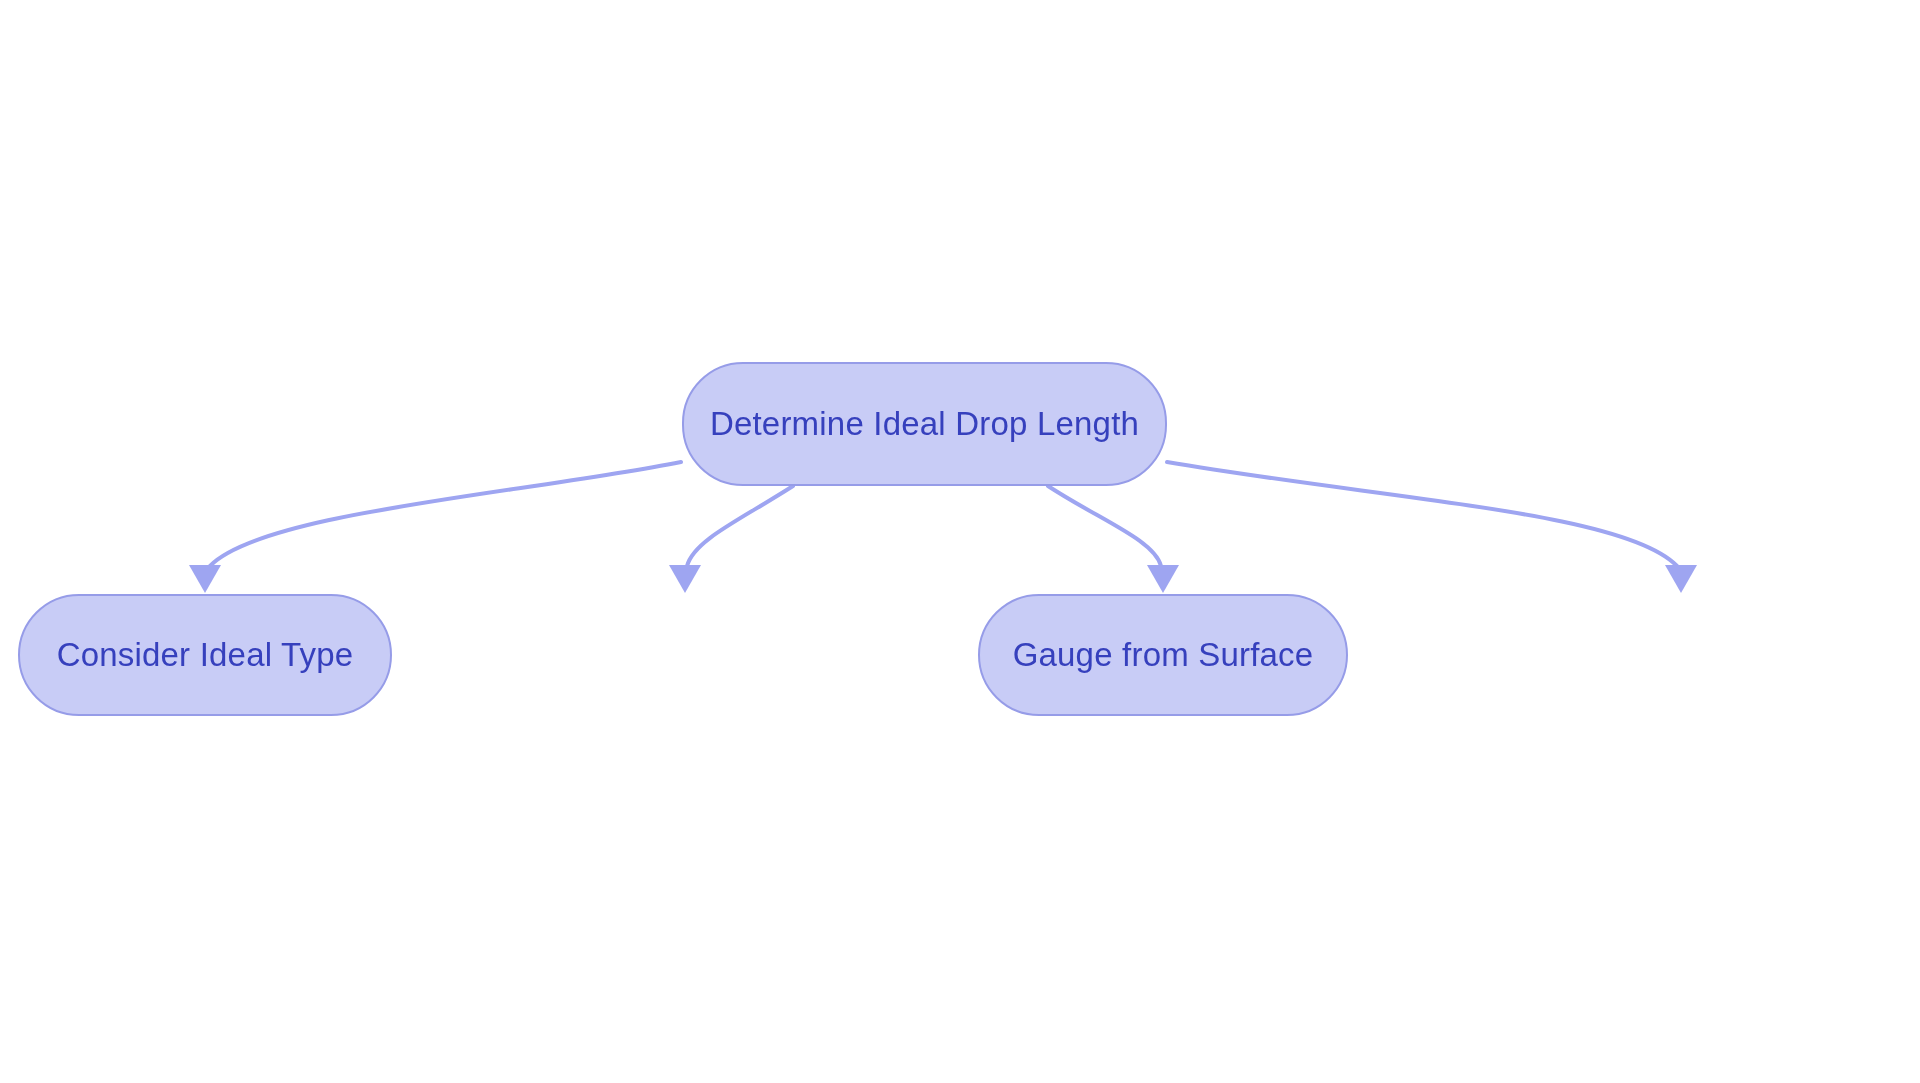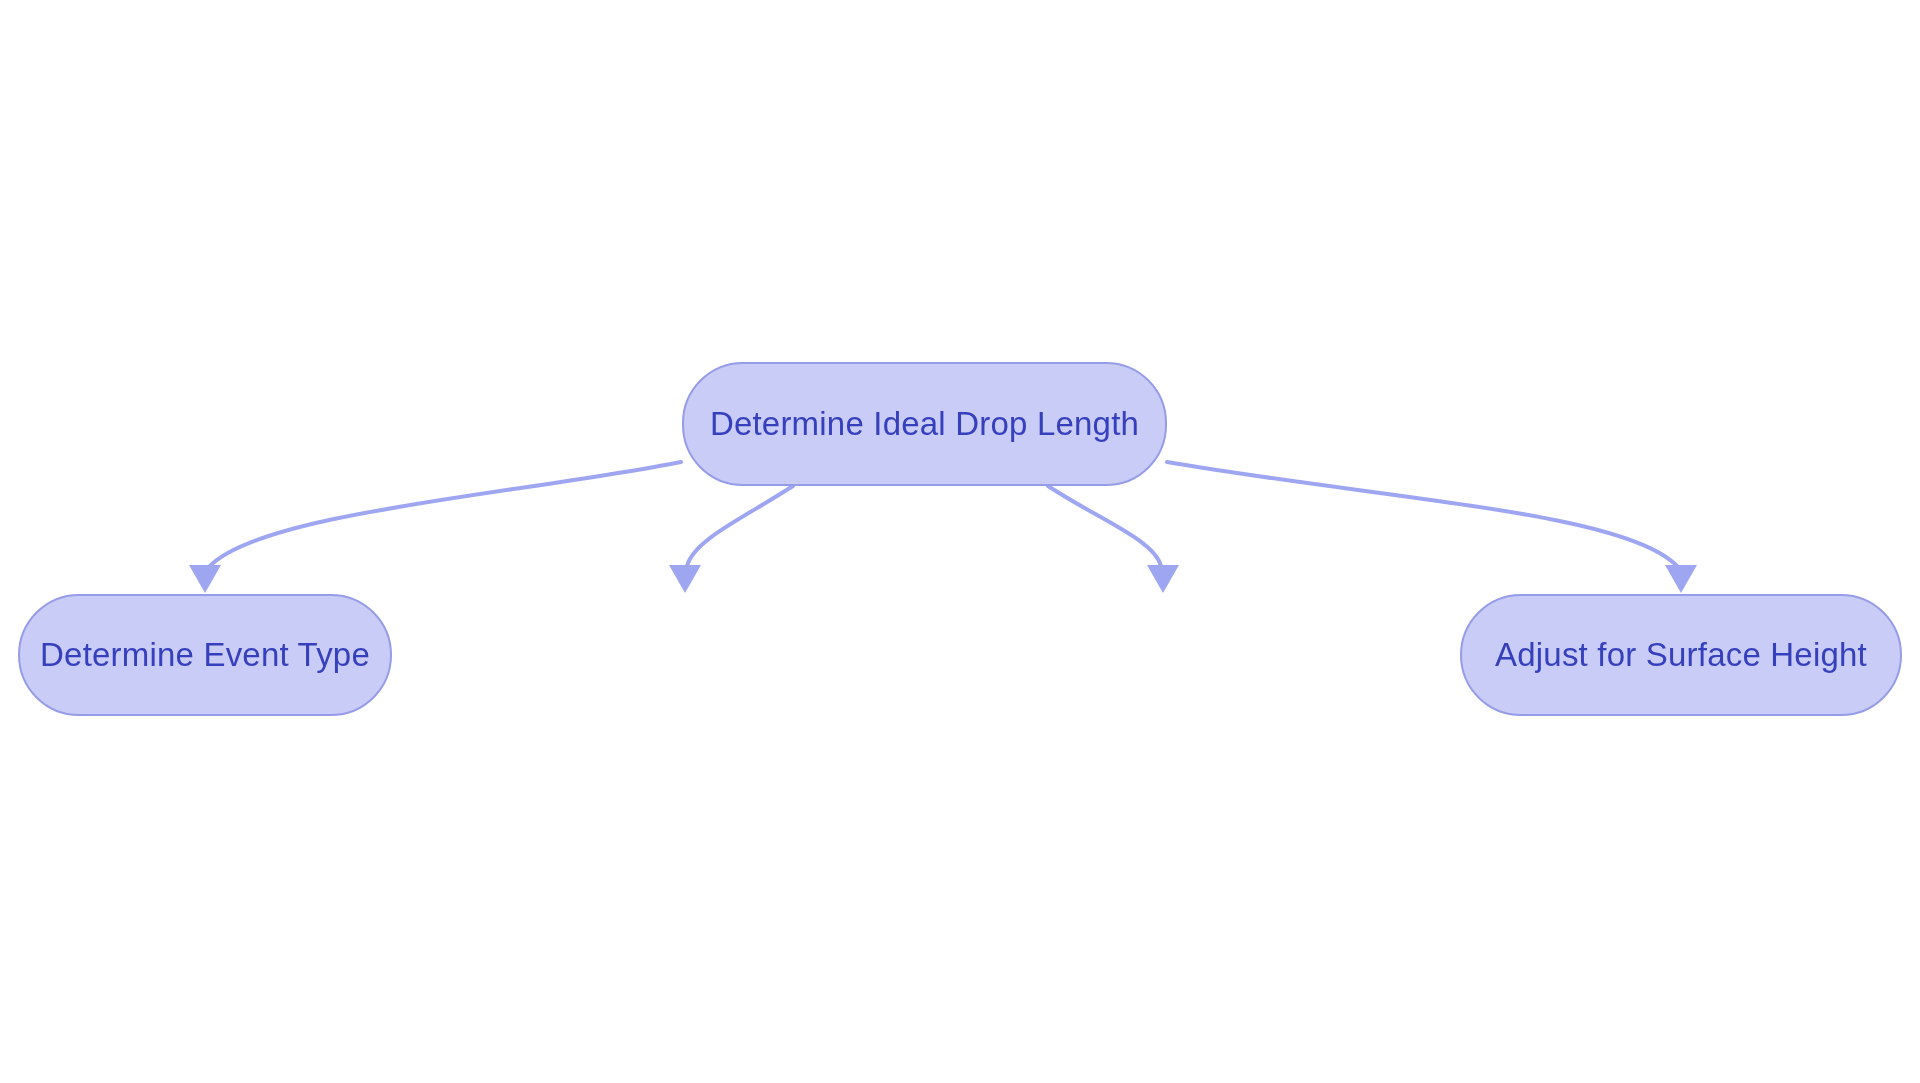--- a/index.html
+++ b/index.html
@@ -75,22 +75,22 @@
 
     <path class="edge" d="M 1167 462 C 1390 500, 1625 512, 1677 566"></path>
     <polygon class="arrowhead" points="1665,565 1697,565 1681,593"></polygon>
   </svg>
 
   <div class="node node-root">
     <span>Determine Ideal Drop Length</span>
   </div>
 
   <div class="node node-c0">
-    <span>Determine Event Type</span>
+    <span>Consider Ideal Type</span>
   </div>
 
 
+  <div class="node node-c2">
+    <span>Gauge from Surface</span>
+  </div>
 
-  <div class="node node-c3">
-    <span>Adjust for Surface Height</span>
-  </div>
 
 </div>
 
 </body></html>

